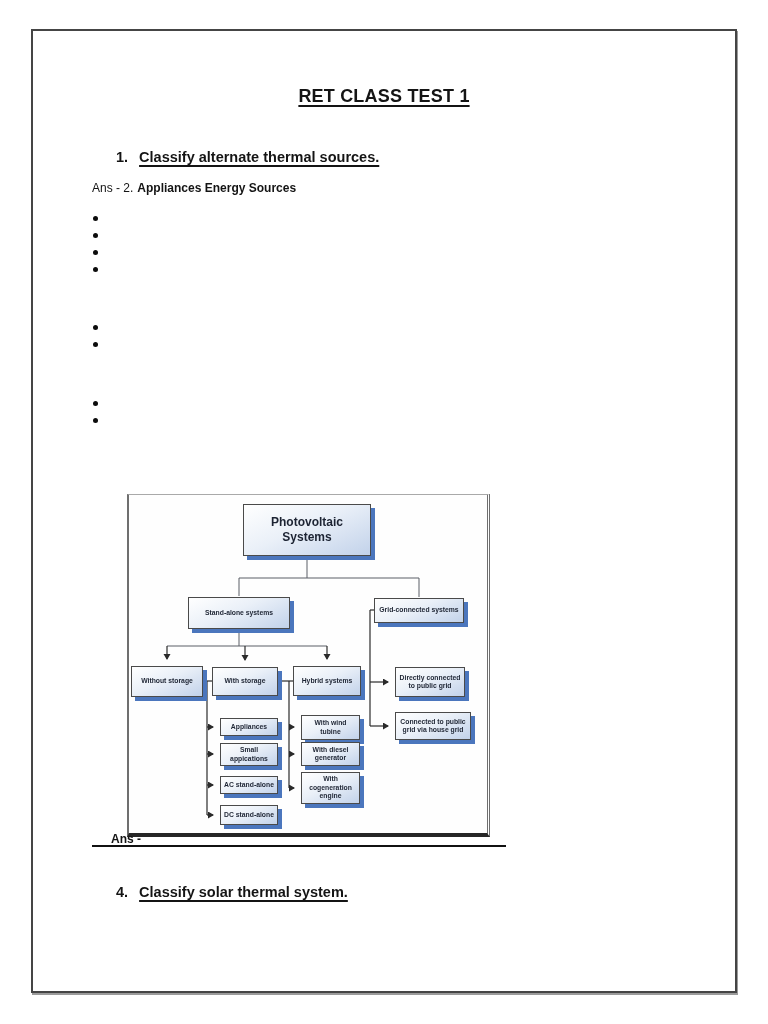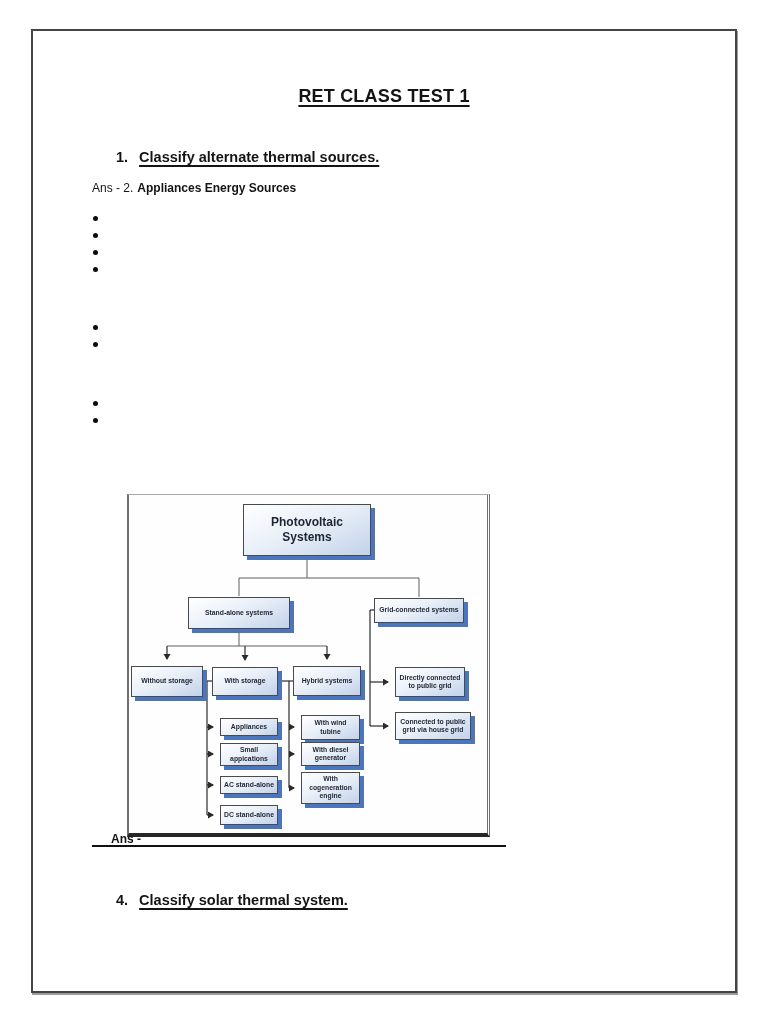--- a/index.html
+++ b/index.html
@@ -19,21 +19,21 @@
   .doc-title {
     left:0; right:0; top:86px; text-align:center;
     font-size:18px; font-weight:700; letter-spacing:.2px;
   }
   .u2 { text-decoration:underline; text-decoration-thickness:2px; text-underline-offset:3px; }
 
   .q-heading { font-size:14.5px; font-weight:700; white-space:nowrap; }
   .q-heading .qnum { margin-right:11px; }
   #q1 { left:116px; top:149px; }
   #q2 { left:92px; top:470px; }
-  #q4 { left:116px; top:884px;margin-top:8px; }
+  #q4 { left:116px; top:884px; }
 
   .ans-line { left:92px; top:181px; font-size:12px; white-space:nowrap; }
   .ans-line .prefix { font-weight:400; }
   .ans-line .bold { font-weight:700; margin-left:4px; }
 
   .sub-heading { left:116px; font-size:12.5px; font-weight:700; white-space:nowrap; }
   #sub2 { top:292px; }
   #sub3 { top:368px; }
   .sub-heading .num { display:inline-block; width:22px; }
 

